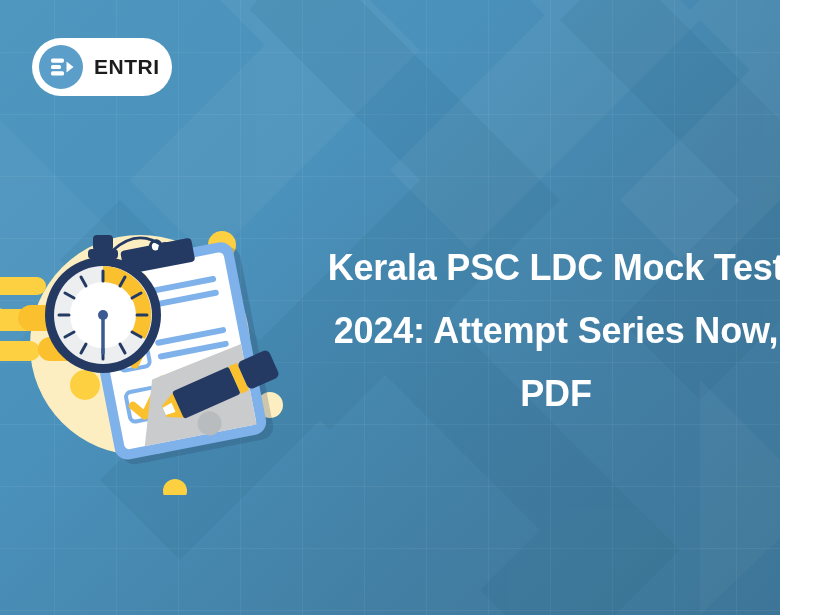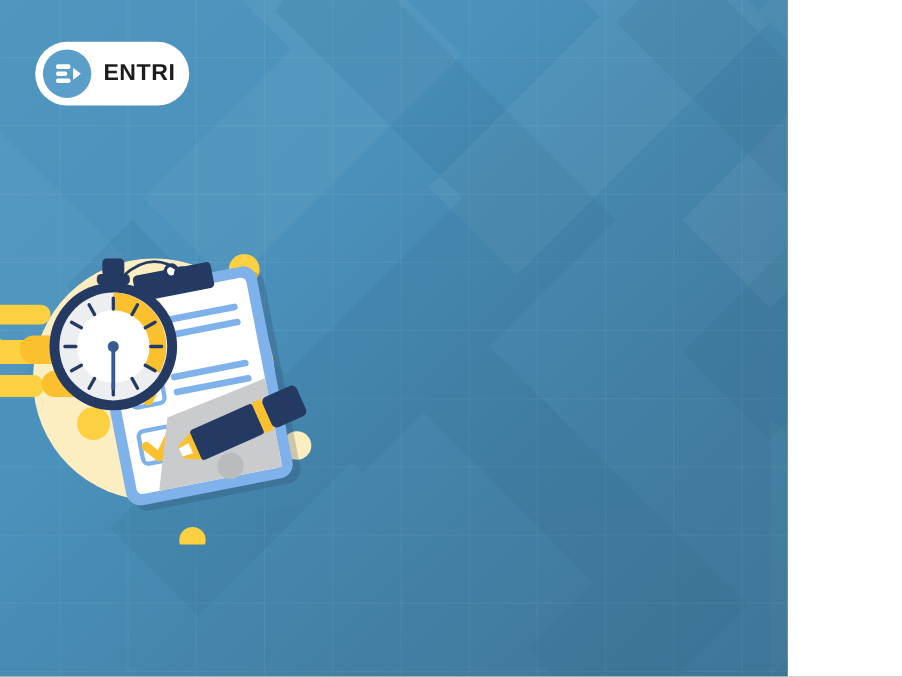--- a/index.html
+++ b/index.html
@@ -7,24 +7,24 @@
     margin: 0;
     padding: 0;
     background: #ffffff;
   }
   body {
     font-family: "Liberation Sans", sans-serif;
   }
 
   .banner {
     position: relative;
-    width: 716px;
+    width: 780px;
     height: 615px;
     overflow: hidden;
-    background: #15803d;
+    background: #737373;
   }
 
   
   .bg-base {
     position: absolute;
     inset: 0;
     background: linear-gradient(135deg, #4f97bf 0%, #4a91bb 35%, #437fa4 70%, #3c7597 100%);
   }
   .bg-grid {
     position: absolute;
@@ -236,14 +236,15 @@
           <line x1="81" y1="72" x2="86" y2="81"></line>
         </g>
 
         <line x1="103" y1="110" x2="103" y2="148" stroke="#3b5a92" stroke-width="3.5" stroke-linecap="round"></line>
         <circle cx="103" cy="110" r="5" fill="#3b5a92"></circle>
       </g>
 
     </svg>
   </div>
 
+  <div class="headline">Kerala PSC LDC Mock Test 2024: Attempt Series Now, PDF</div>
 
 </div>
 
 </body></html>

